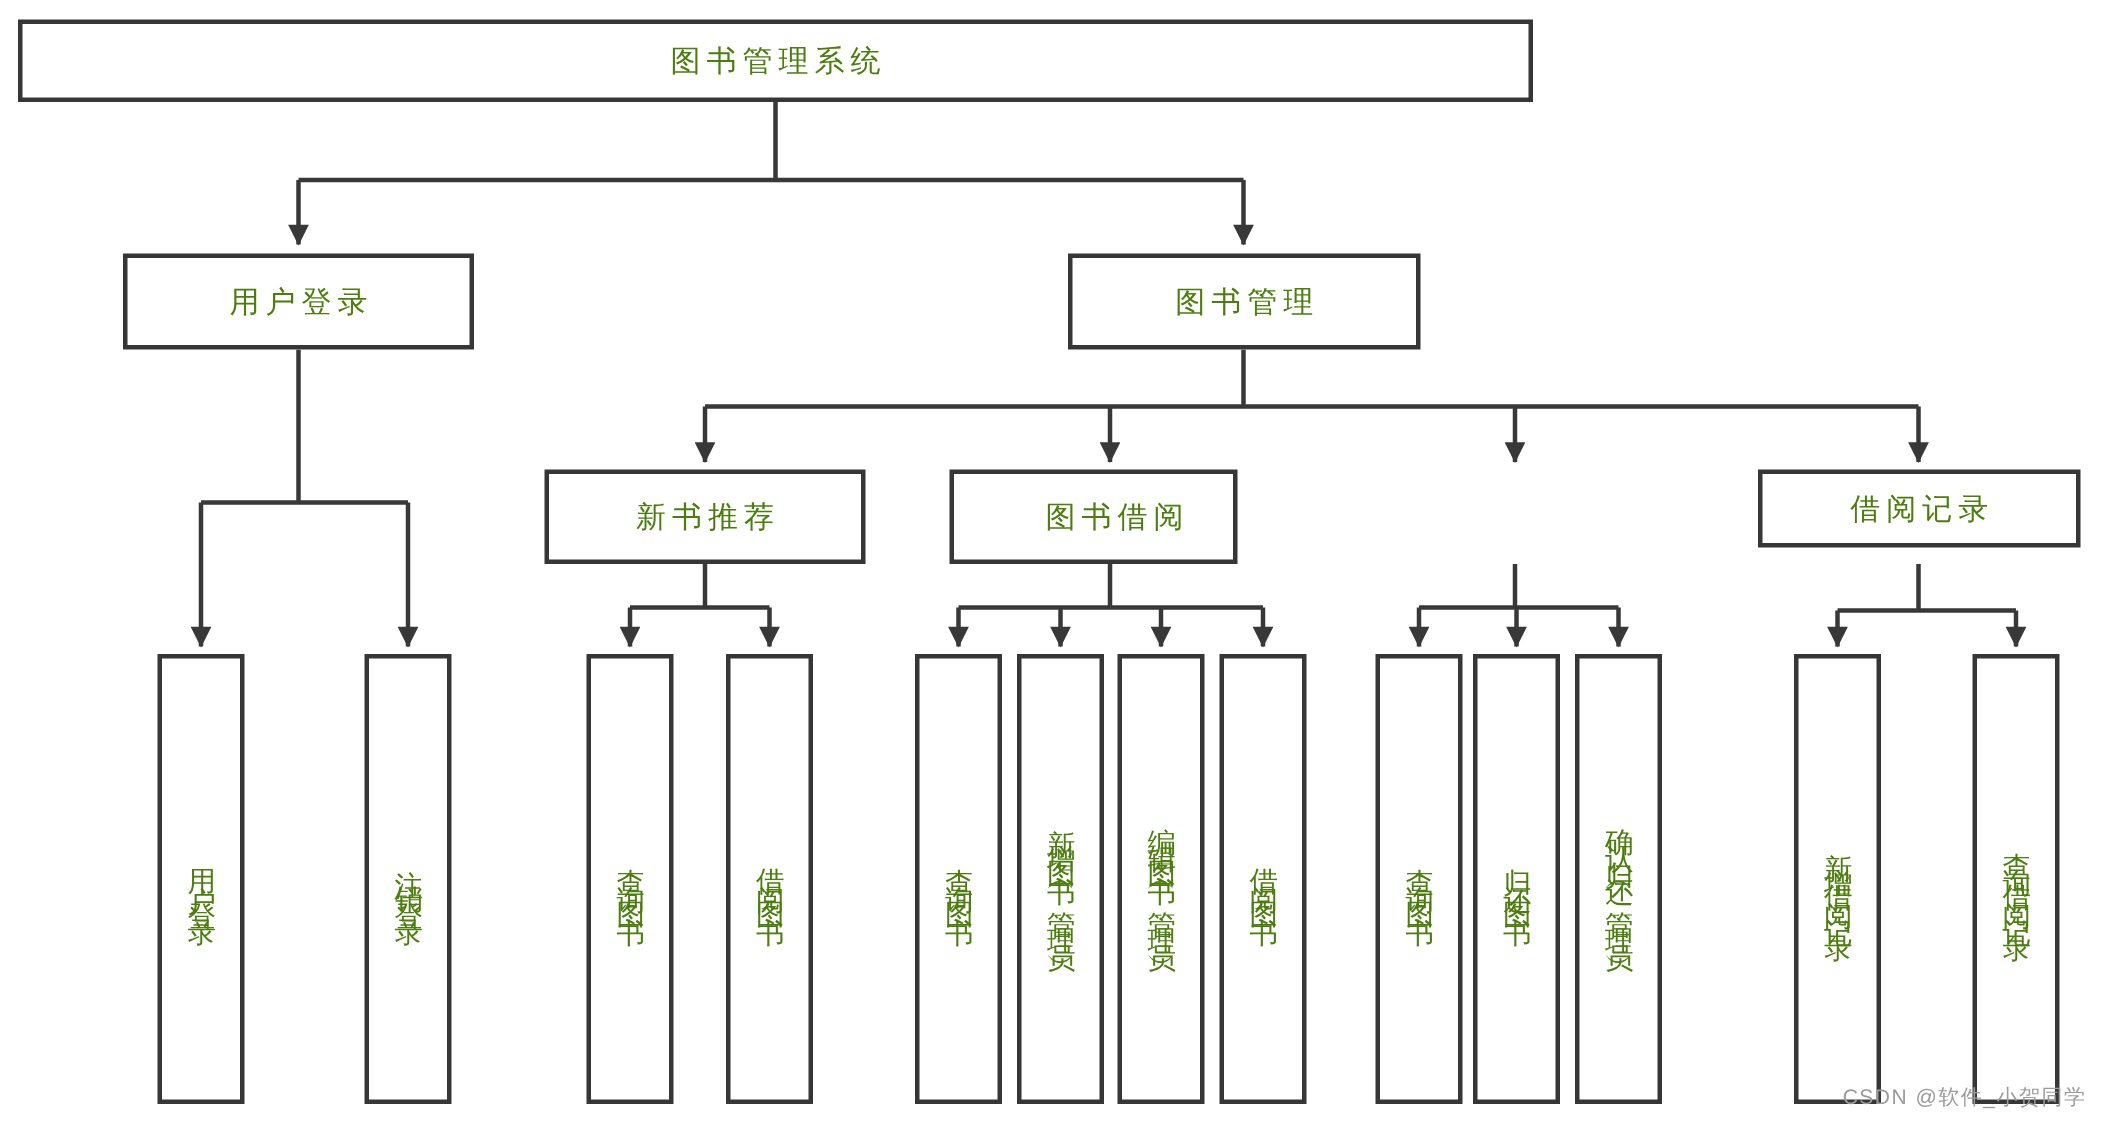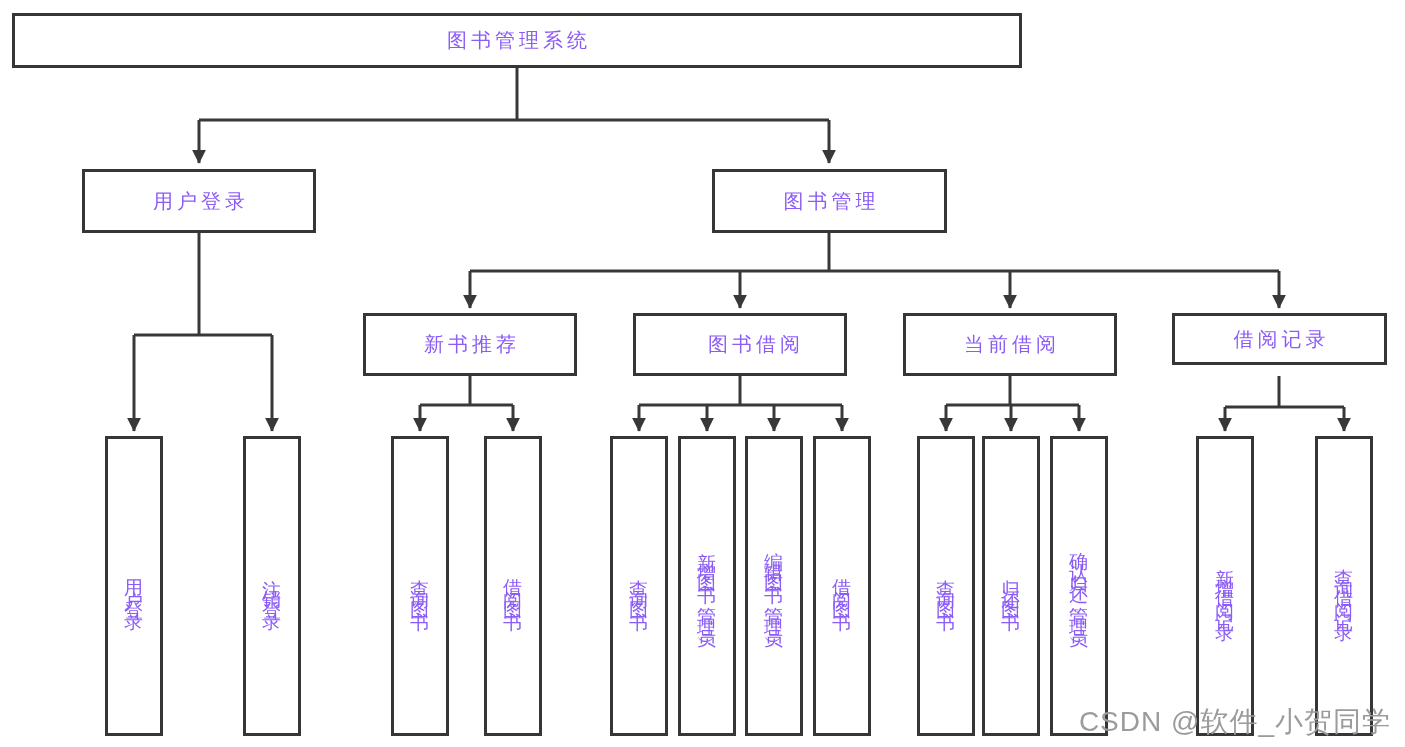--- a/index.html
+++ b/index.html
@@ -22,21 +22,21 @@
     fill: none;
   }
   .node {
     position: absolute;
     box-sizing: border-box;
     background: #ffffff;
     border: 3px solid #363636;
     display: flex;
     align-items: center;
     justify-content: center;
-    color: #8b5cf6;
+    color: #4d7c0f;
   }
   .hnode {
     font-size: 20px;
     letter-spacing: 4px;
     text-indent: 4px; 
     white-space: nowrap;
   }
   .leaf {
     top: 436px;
     height: 300px;
@@ -44,21 +44,21 @@
     writing-mode: vertical-rl;
     text-orientation: mixed;
     font-size: 19px;
     letter-spacing: 11px;
     line-height: 1;
   }
   .watermark {
     position: absolute;
     right: 14px;
     bottom: 6px;
-    font-size: 28px;
+    font-size: 14px;
     color: #9b9b9b;
     letter-spacing: 1px;
     white-space: nowrap;
     z-index: 5;
     margin-left: 20px;
   }
 </style>
 </head>
 <body>
 
@@ -111,22 +111,21 @@
     <path d="M1225 407 V431" marker-end="url(#arrow)"></path>
     <path d="M1344 407 V431" marker-end="url(#arrow)"></path>
   </svg>
 
   <div class="node hnode" style="left:12px; top:13px; width:1010px; height:55px;">图书管理系统</div>
 
   <div class="node hnode" style="left:82px; top:169px; width:234px; height:64px;">用户登录</div>
   <div class="node hnode" style="left:363px; top:313px; width:214px; height:63px;">新书推荐</div>
 
   <div class="node hnode" style="left:712px; top:169px; width:235px; height:64px;">图书管理</div>
-  <div class="node hnode" style="left:633px; top:313px; width:214px; height:63px;padding-left:28px;">图书借阅</div>
-  <div class="node hnode" style="left:903px; top:313px; width:214px; height:63px;">当前借阅</div>
+  <div class="node hnode" style="left:633px; top:313px; width:192px; height:63px;padding-left:28px;">图书借阅</div>
   <div class="node hnode" style="left:1172px; top:313px; width:215px; height:52px;">借阅记录</div>
 
   <div class="node leaf" style="left:105px;">用户登录</div>
   <div class="node leaf" style="left:243px;">注销登录</div>
 
   <div class="node leaf" style="left:391px;">查询图书</div>
   <div class="node leaf" style="left:484px;">借阅图书</div>
 
   <div class="node leaf" style="left:610px;">查询图书</div>
   <div class="node leaf" style="left:678px;">新增图书（管理员）</div>

